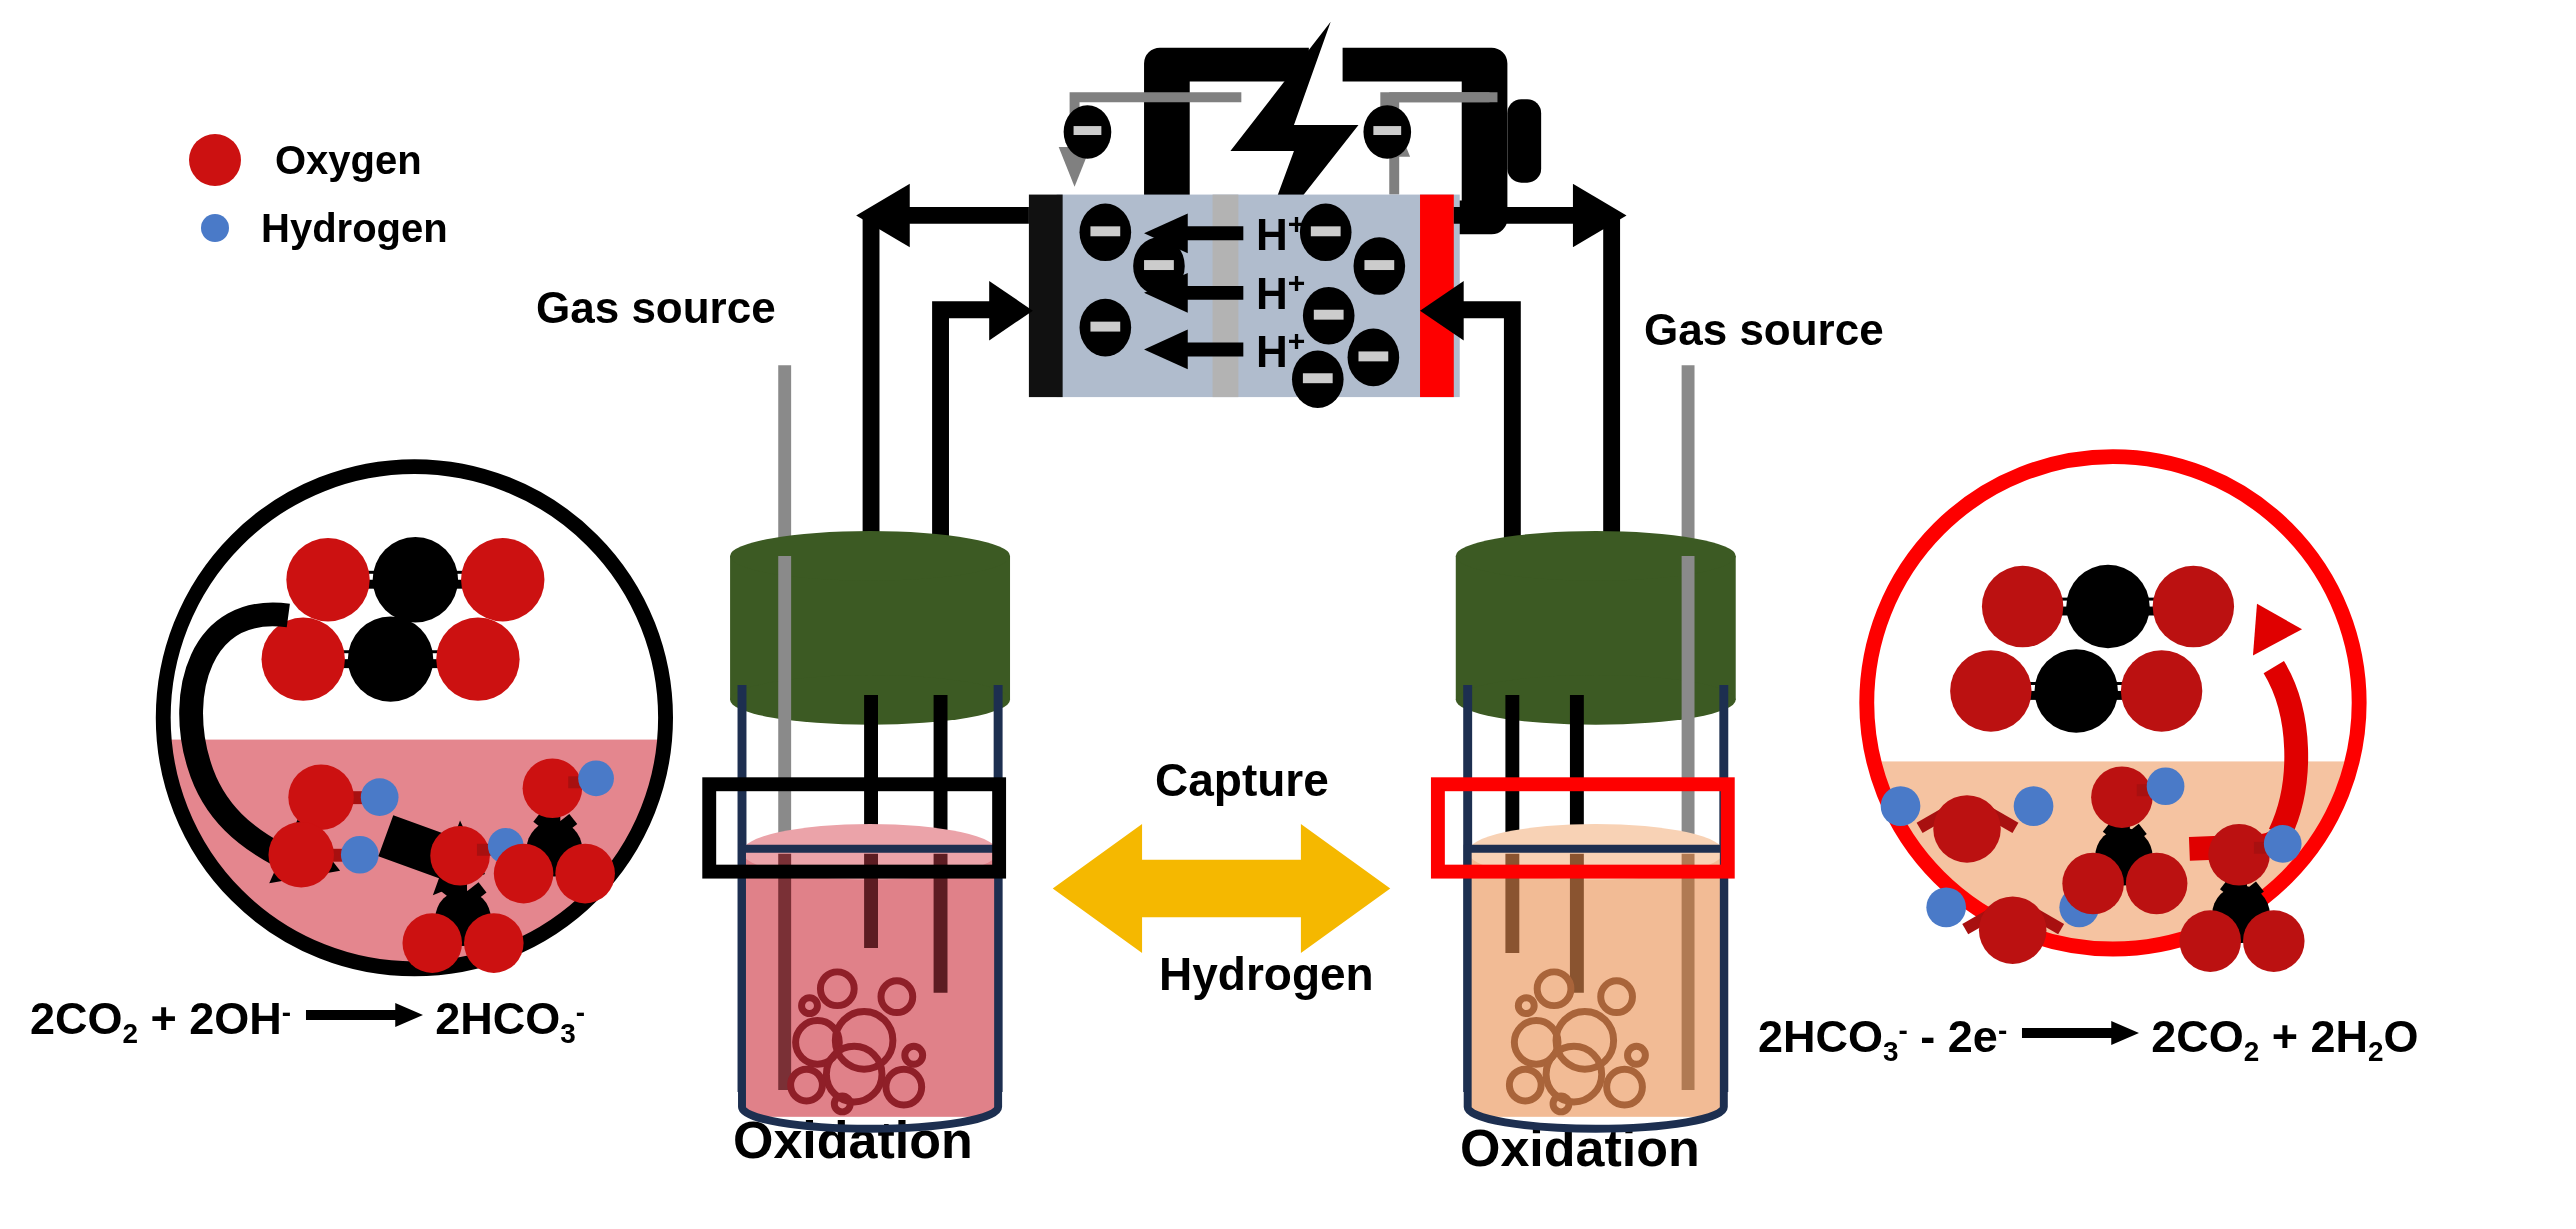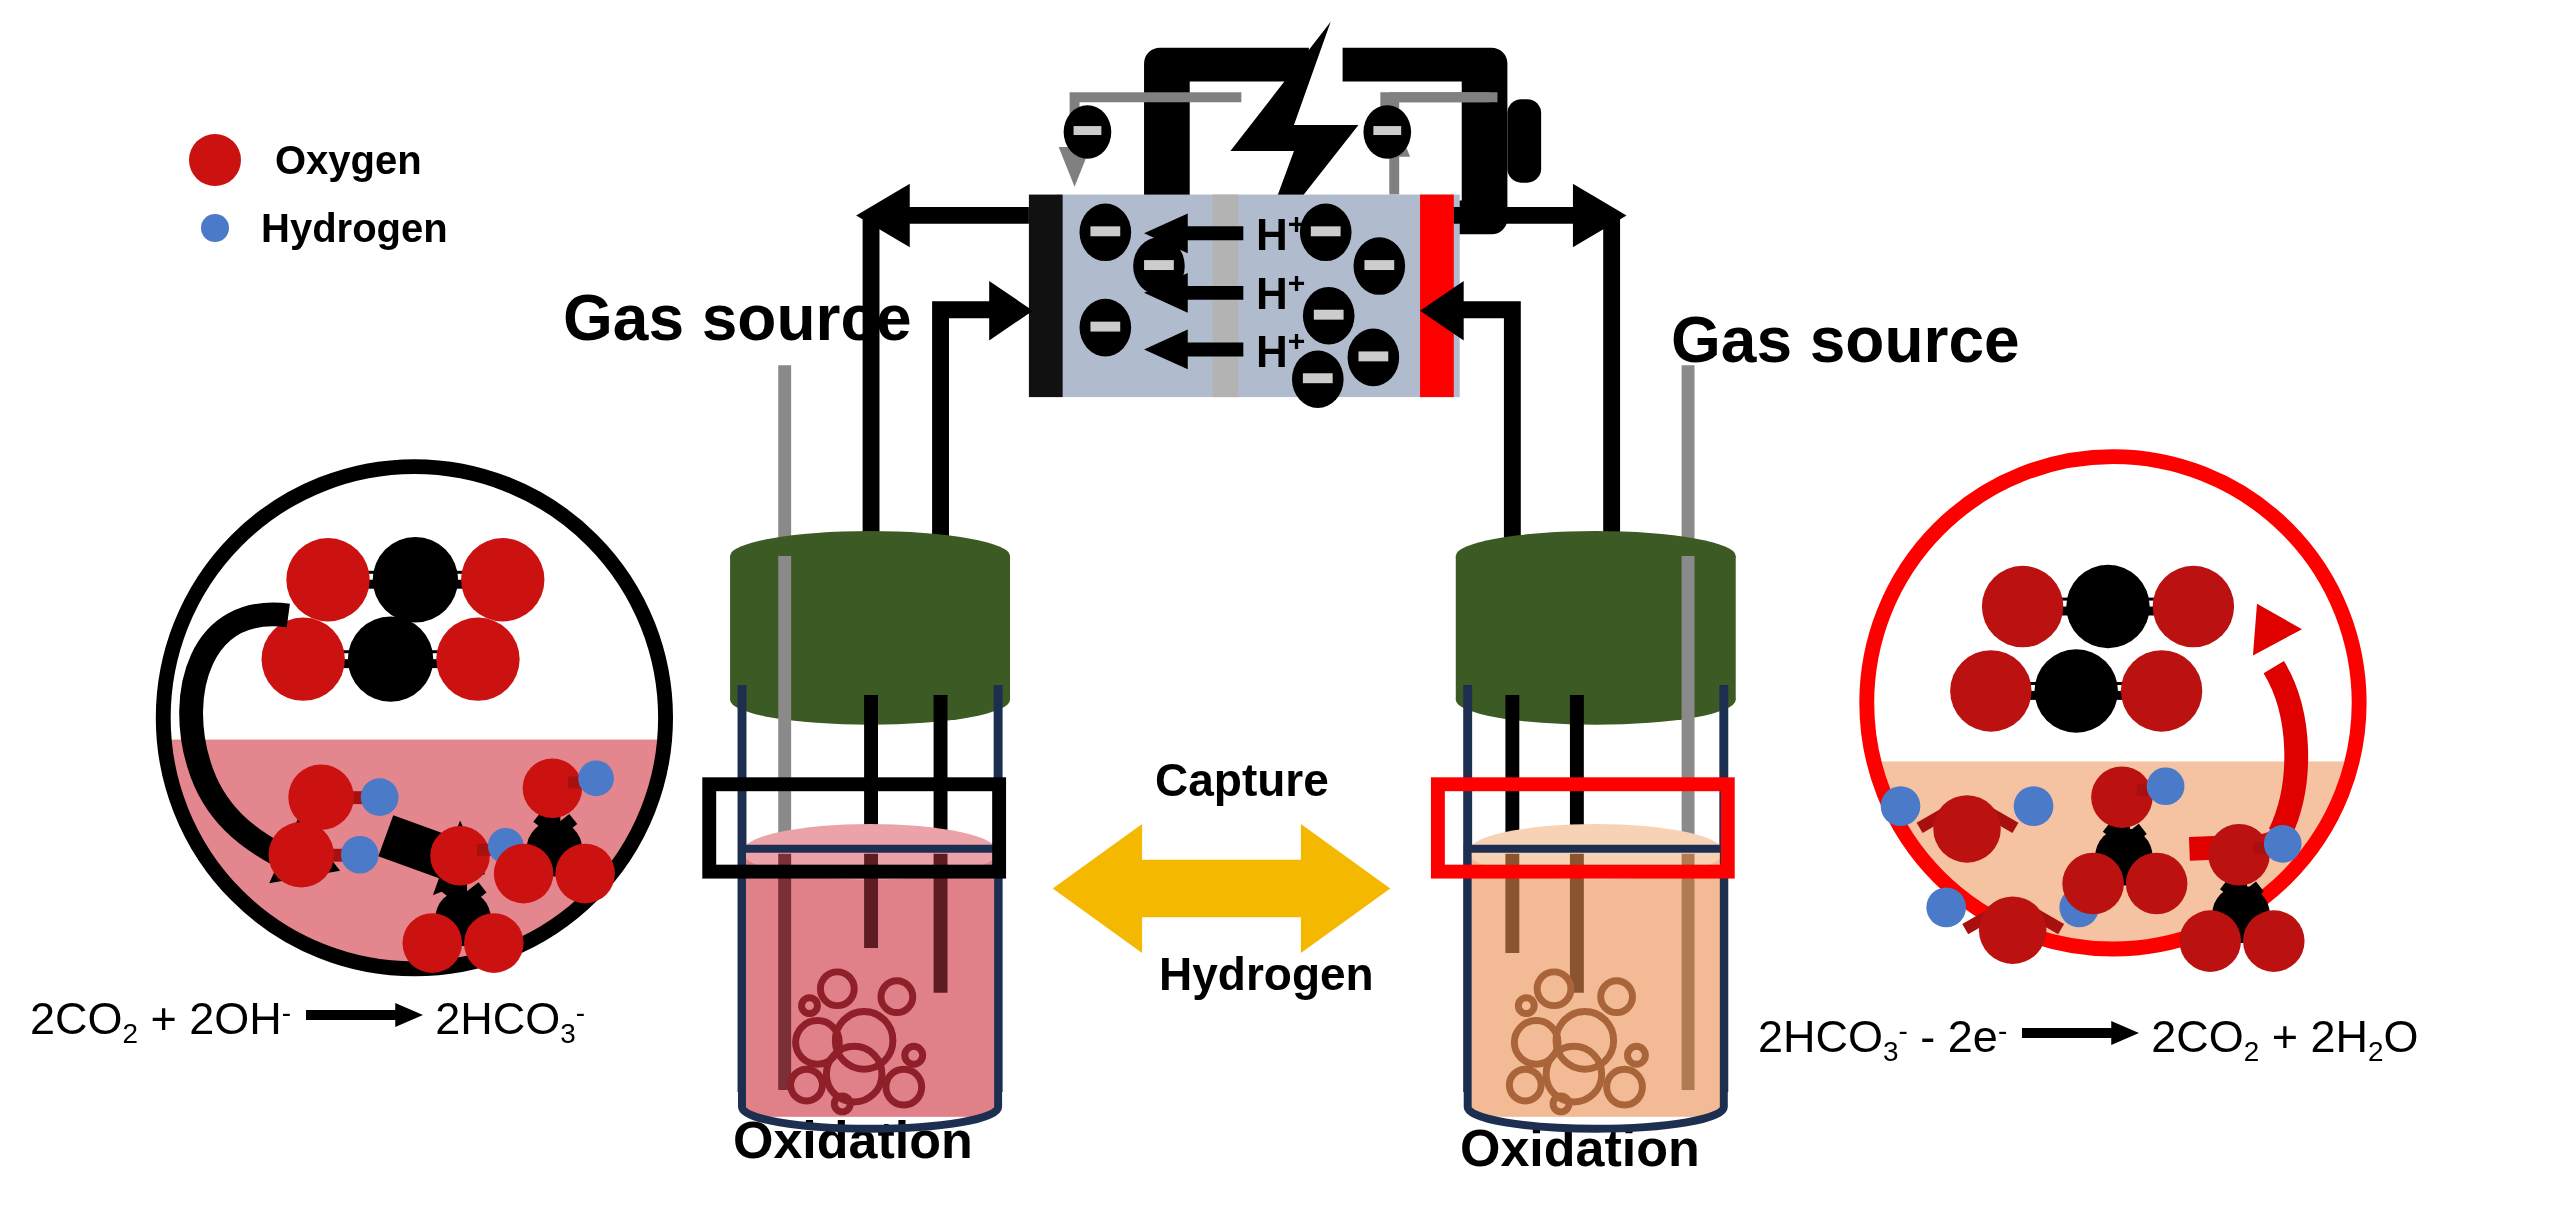--- a/index.html
+++ b/index.html
@@ -5,24 +5,24 @@
   html,body{margin:0;padding:0;background:#ffffff;}
   body{width:2576px;height:1229px;position:relative;overflow:hidden;
        font-family:"Liberation Sans","DejaVu Sans",sans-serif;}
   .stage{position:absolute;left:0;top:0;width:2048px;height:1229px;}
   .abs{position:absolute;}
   .lbl{font-weight:bold;color:#000;white-space:nowrap;line-height:1;}
   #legend{left:189px;top:129px;}
   .legend-row{display:flex;align-items:center;height:62px;}
   .legend-dot{border-radius:50%;flex:0 0 auto;}
   .legend-text{font-size:40px;font-weight:bold;color:#000;margin-left:34px;}
-  .gas-label{font-size:64px;margin-left:27px;}
+  .gas-label{font-size:44px;}
   .vessel-label{font-size:52px;}
   .cap-rel{font-size:46px;margin-left:35px;}
-  .eq{font-size:45px;font-weight:normal;color:#000;white-space:nowrap;}
+  .eq{font-size:45px;font-weight:bold;color:#000;white-space:nowrap;}
   .eq sub{font-size:0.62em;vertical-align:-0.32em;}
   .eq sup{font-size:0.62em;vertical-align:0.42em;}
   svg{display:block;overflow:visible;}
 </style>
 </head>
 <body>
 
 <div class="stage">
 
   <div class="abs" id="legend">

